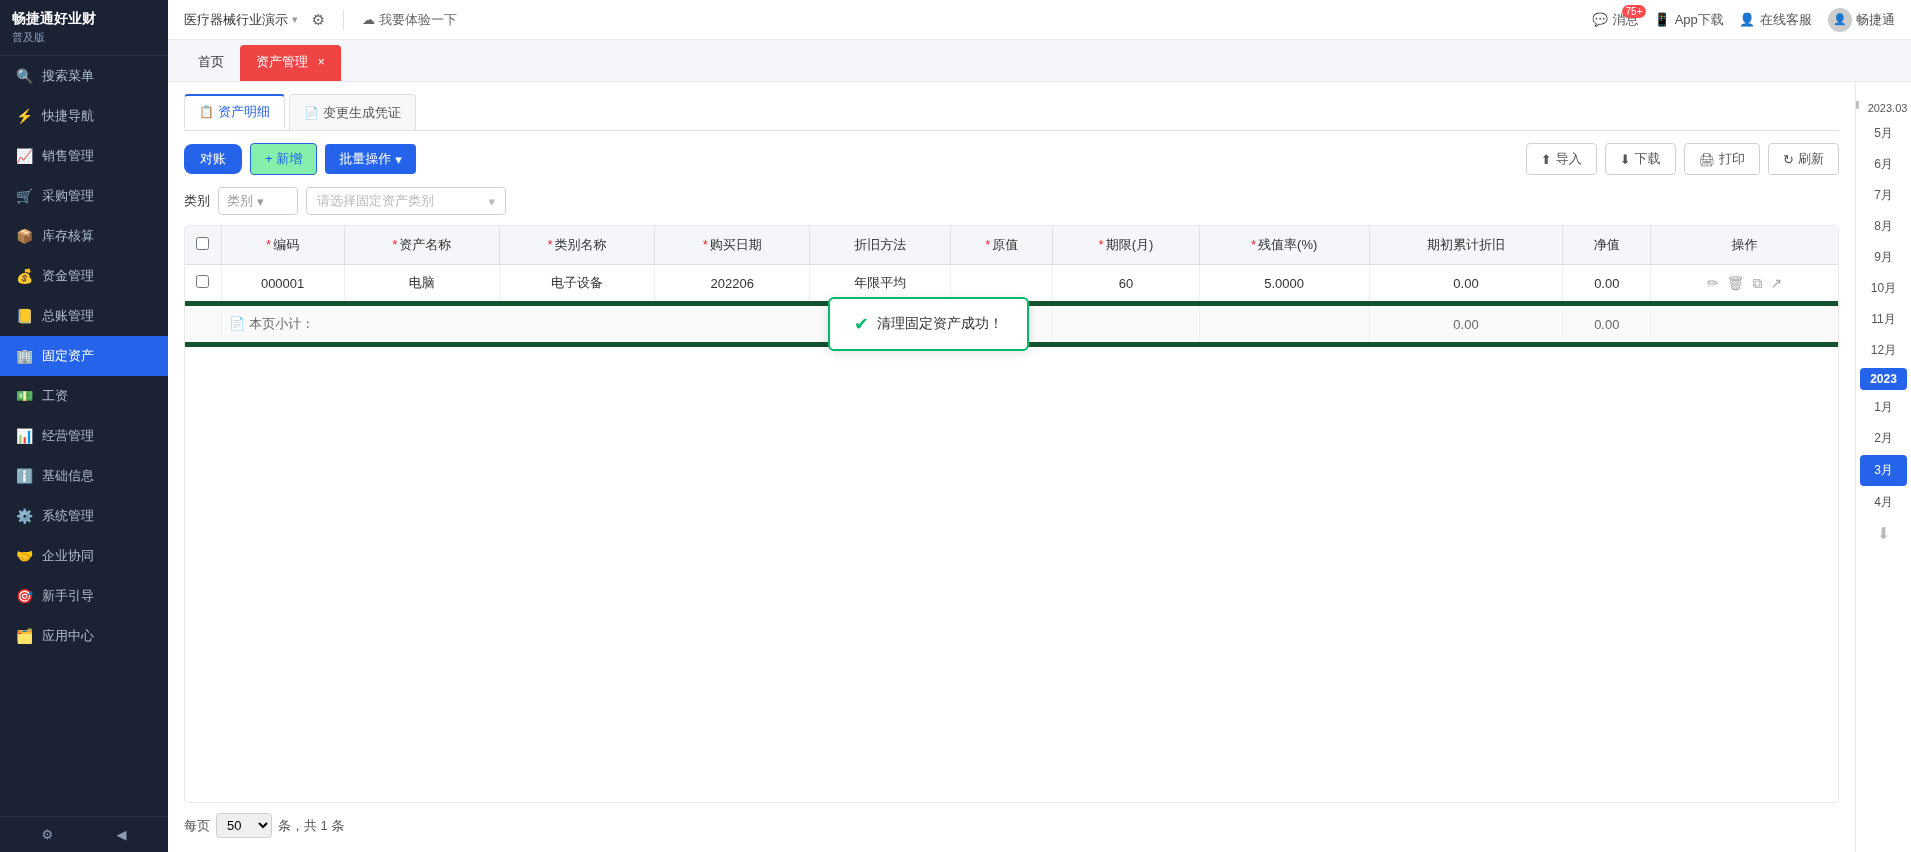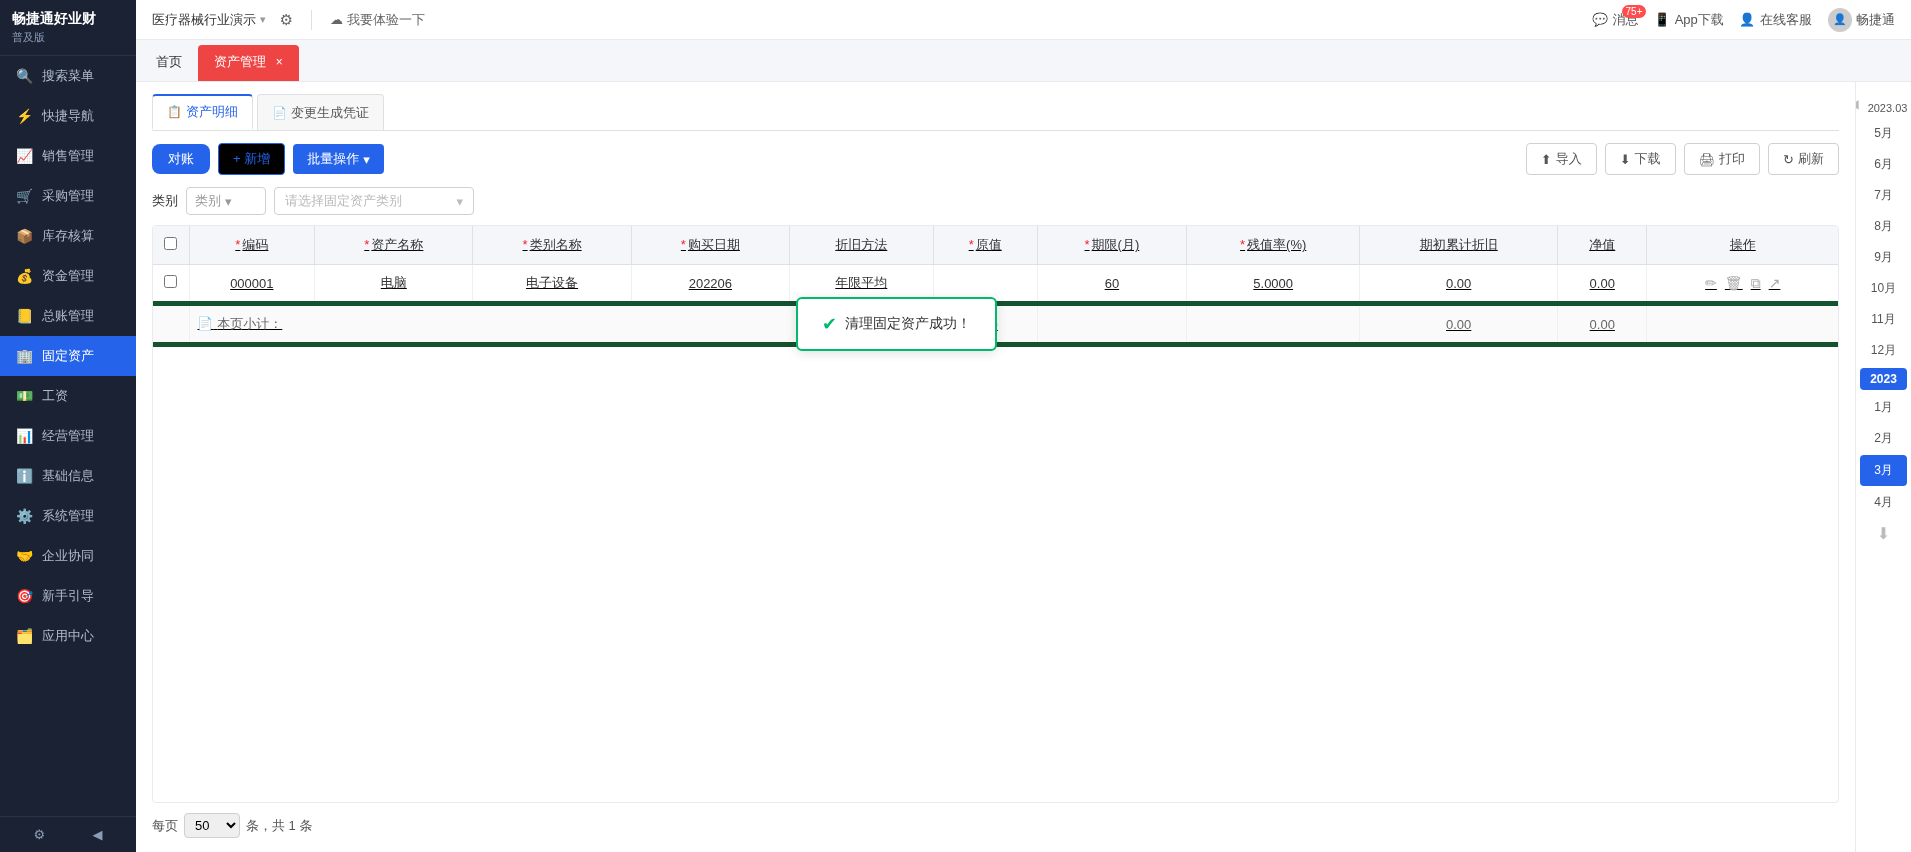--- a/index.html
+++ b/index.html
@@ -1,20 +1,20 @@
 <!DOCTYPE html>
 <html><head>
   <meta charset="utf-8">
   <style>
     * { margin: 0; padding: 0; box-sizing: border-box; }
     body { font-family: 'Microsoft YaHei', Arial, sans-serif; font-size: 13px; background: #f0f2f5; display: flex; height: 852px; overflow: hidden; }
 
     
     .sidebar {
-      width: 136px;
+      width: 168px;
       background: #1a2233;
       display: flex;
       flex-direction: column;
       height: 852px;
       flex-shrink: 0;
     }
     .sidebar-logo {
       padding: 10px 12px;
       color: #fff;
       display: flex;
@@ -68,21 +68,21 @@
     .topbar-right-item { color: #555; font-size: 13px; display: flex; align-items: center; gap: 4px; cursor: pointer; position: relative; }
     .badge { background: #ff4d4f; color: #fff; font-size: 10px; padding: 1px 4px; border-radius: 8px; position: absolute; top: -6px; right: -8px; }
     .topbar-avatar { width: 24px; height: 24px; background: #ccc; border-radius: 50%; display: flex; align-items: center; justify-content: center; font-size: 11px; }
 
     
     .tabbar {
       background: #f5f6fa;
       height: 42px;
       display: flex;
       align-items: flex-end;
-      padding: 0 4px;
+      padding: 0 14px;
       border-bottom: 1px solid #e8eaf0;
       flex-shrink: 0;
     }
     .tab {
       padding: 8px 16px;
       font-size: 13px;
       cursor: pointer;
       color: #555;
       border-bottom: 2px solid transparent;
     }
@@ -120,33 +120,33 @@
       background: #fff;
       color: #2563eb;
       border-bottom: 2px solid #fff;
       border-top: 2px solid #2563eb;
     }
     .sub-tab .sub-tab-icon { font-size: 12px; }
 
     
     .toolbar { display: flex; align-items: center; gap: 8px; margin-bottom: 12px; }
     .btn-duizhang { background: #2563eb; color: #fff; border: none; padding: 6px 16px; border-radius: 8px; cursor: pointer; font-size: 13px; }
-    .btn-new { background: #000000; color: #2563eb; border: 1px solid #2563eb; padding: 6px 14px; border-radius: 4px; cursor: pointer; font-size: 13px; display: flex; align-items: center; gap: 4px; }
+    .btn-new { background: #86efac; color: #2563eb; border: 1px solid #2563eb; padding: 6px 14px; border-radius: 4px; cursor: pointer; font-size: 13px; display: flex; align-items: center; gap: 4px; }
     .btn-batch { background: #2563eb; color: #fff; border: none; padding: 6px 14px; border-radius: 4px; cursor: pointer; font-size: 13px; display: flex; align-items: center; gap: 4px; text-align: center; }
     .btn-secondary { background: #fff; color: #555; border: 1px solid #d0d0d0; padding: 6px 14px; border-radius: 4px; cursor: pointer; font-size: 13px; display: flex; align-items: center; gap: 4px; }
     .toolbar-right { margin-left: auto; display: flex; gap: 8px; }
 
     
     .filter-bar { display: flex; align-items: center; gap: 8px; margin-bottom: 10px; }
     .filter-label { font-size: 13px; color: #333; }
     .filter-select { border: 1px solid #d0d0d0; border-radius: 4px; padding: 4px 8px; font-size: 13px; background: #fff; color: #999; display: flex; align-items: center; gap: 4px; min-width: 80px; cursor: pointer; }
     .filter-input-wrap { border: 1px solid #d0d0d0; border-radius: 4px; padding: 4px 10px; font-size: 13px; background: #fff; min-width: 200px; display: flex; align-items: center; justify-content: space-between; cursor: pointer; color: #bbb; }
 
     
-    .table-wrap { flex: 1; overflow: auto; border: 1px solid #e8eaf0; border-radius: 4px; text-decoration: underline; }
+    .table-wrap { flex: 1; overflow: auto; border: 1px solid #e8eaf0; border-radius: 4px; }
     table { width: 100%; border-collapse: collapse; font-size: 13px; }
     thead tr { background: #f5f6fa; }
     th { padding: 10px 8px; text-align: center; color: #333; border-bottom: 1px solid #e0e0e0; border-right: 1px solid #e0e0e0; font-weight: 500; white-space: nowrap; }
     th:last-child { border-right: none; }
     td { padding: 9px 8px; text-align: center; color: #333; border-bottom: 5px solid #14532d; border-right: 1px solid #f0f0f0; white-space: nowrap; }
     td:last-child { border-right: none; }
     .required-star { color: #f5222d; margin-right: 2px; }
     .checkbox-col { width: 36px; }
     tr.subtotal td { background: #fafafa; color: #666; }
     .op-icons { display: flex; gap: 8px; justify-content: center; }

